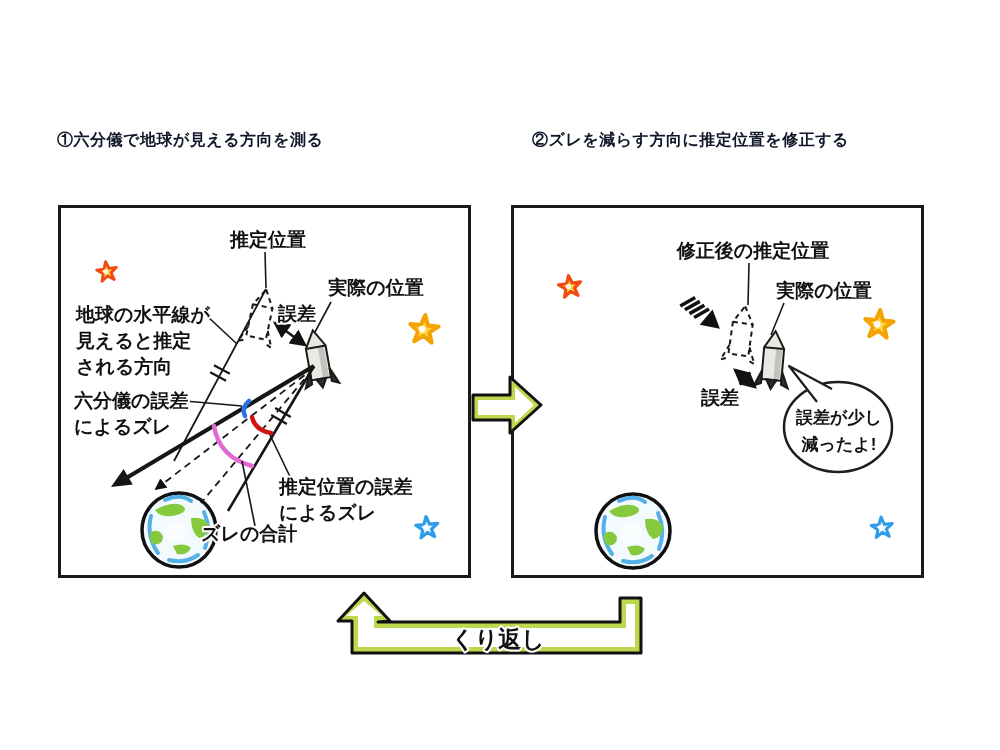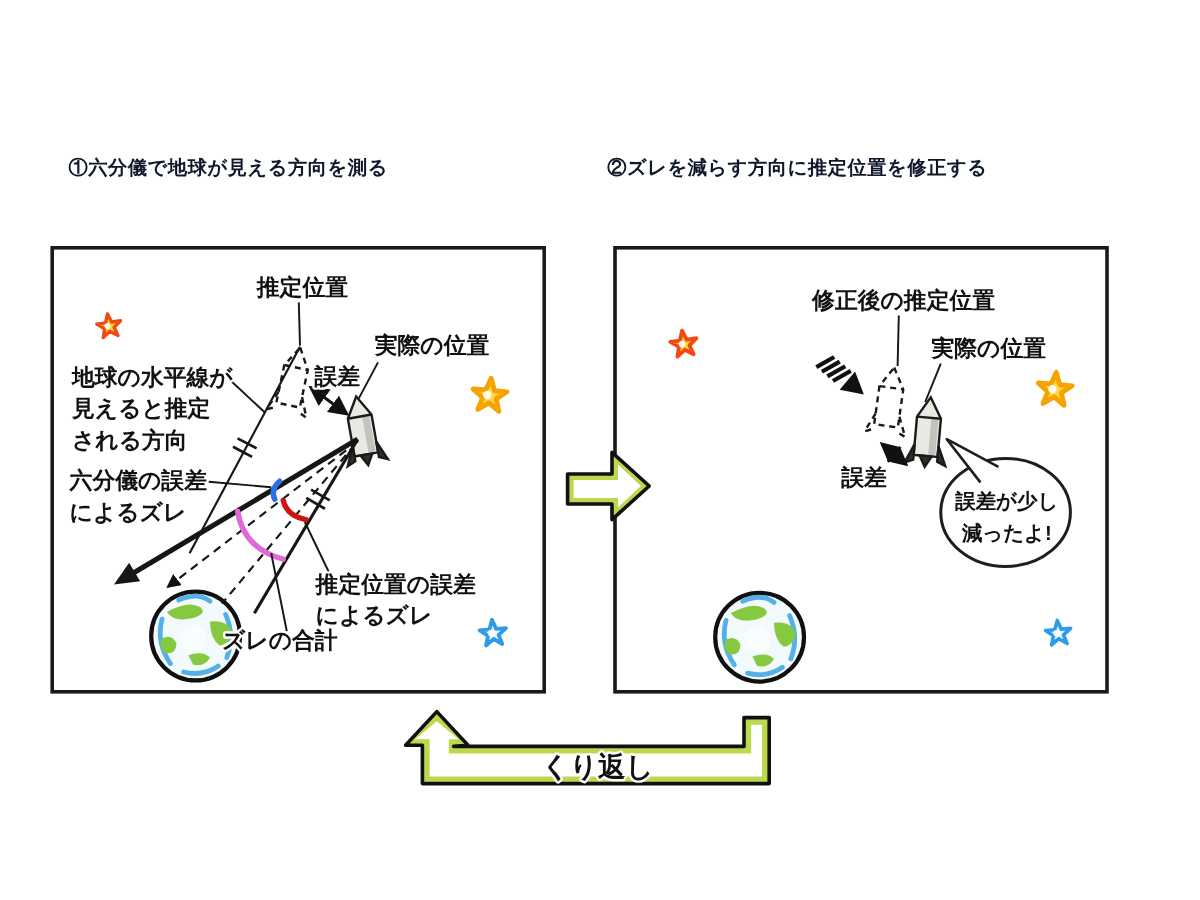--- a/index.html
+++ b/index.html
@@ -1,21 +1,21 @@
 <!DOCTYPE html>
 <html><head>
 <meta charset="utf-8">
 <style>
   html,body{margin:0;padding:0;background:#ffffff;}
   body{width:1000px;height:750px;position:relative;font-family:"Liberation Sans",sans-serif;overflow:hidden;}
   .title{position:absolute;font-size:16px;font-weight:bold;color:#0f172a;letter-spacing:0.5px;white-space:nowrap;}
   #title-left{left:57px;top:130px;}
-  #title-right{left:506px;top:130px;}
+  #title-right{left:532px;top:130px;}
   .panel{position:absolute;top:205px;width:407px;height:367px;border:3px solid #1a1a1a;background:#ffffff;}
-  #panel-left{left:42px;text-decoration:underline;}
+  #panel-left{left:58px;text-decoration:underline;}
   #panel-right{left:511px;}
   .panel svg{position:absolute;left:0;top:0;}
   svg text{font-family:"Liberation Sans",sans-serif;font-weight:bold;fill:#111;stroke:#ffffff;stroke-width:4px;paint-order:stroke;stroke-linejoin:round;}
   .lbl{font-size:19px;}
   .lbl-s{font-size:17px;}
   .repeat-text{font-size:23px;}
   .thin{stroke:#161616;stroke-width:1.8;fill:none;}
   .med{stroke:#161616;stroke-width:2.6;fill:none;}
   .thick{stroke:#161616;stroke-width:4.2;fill:none;}
   .dashl{stroke:#161616;stroke-width:1.8;fill:none;stroke-dasharray:7,5;}

